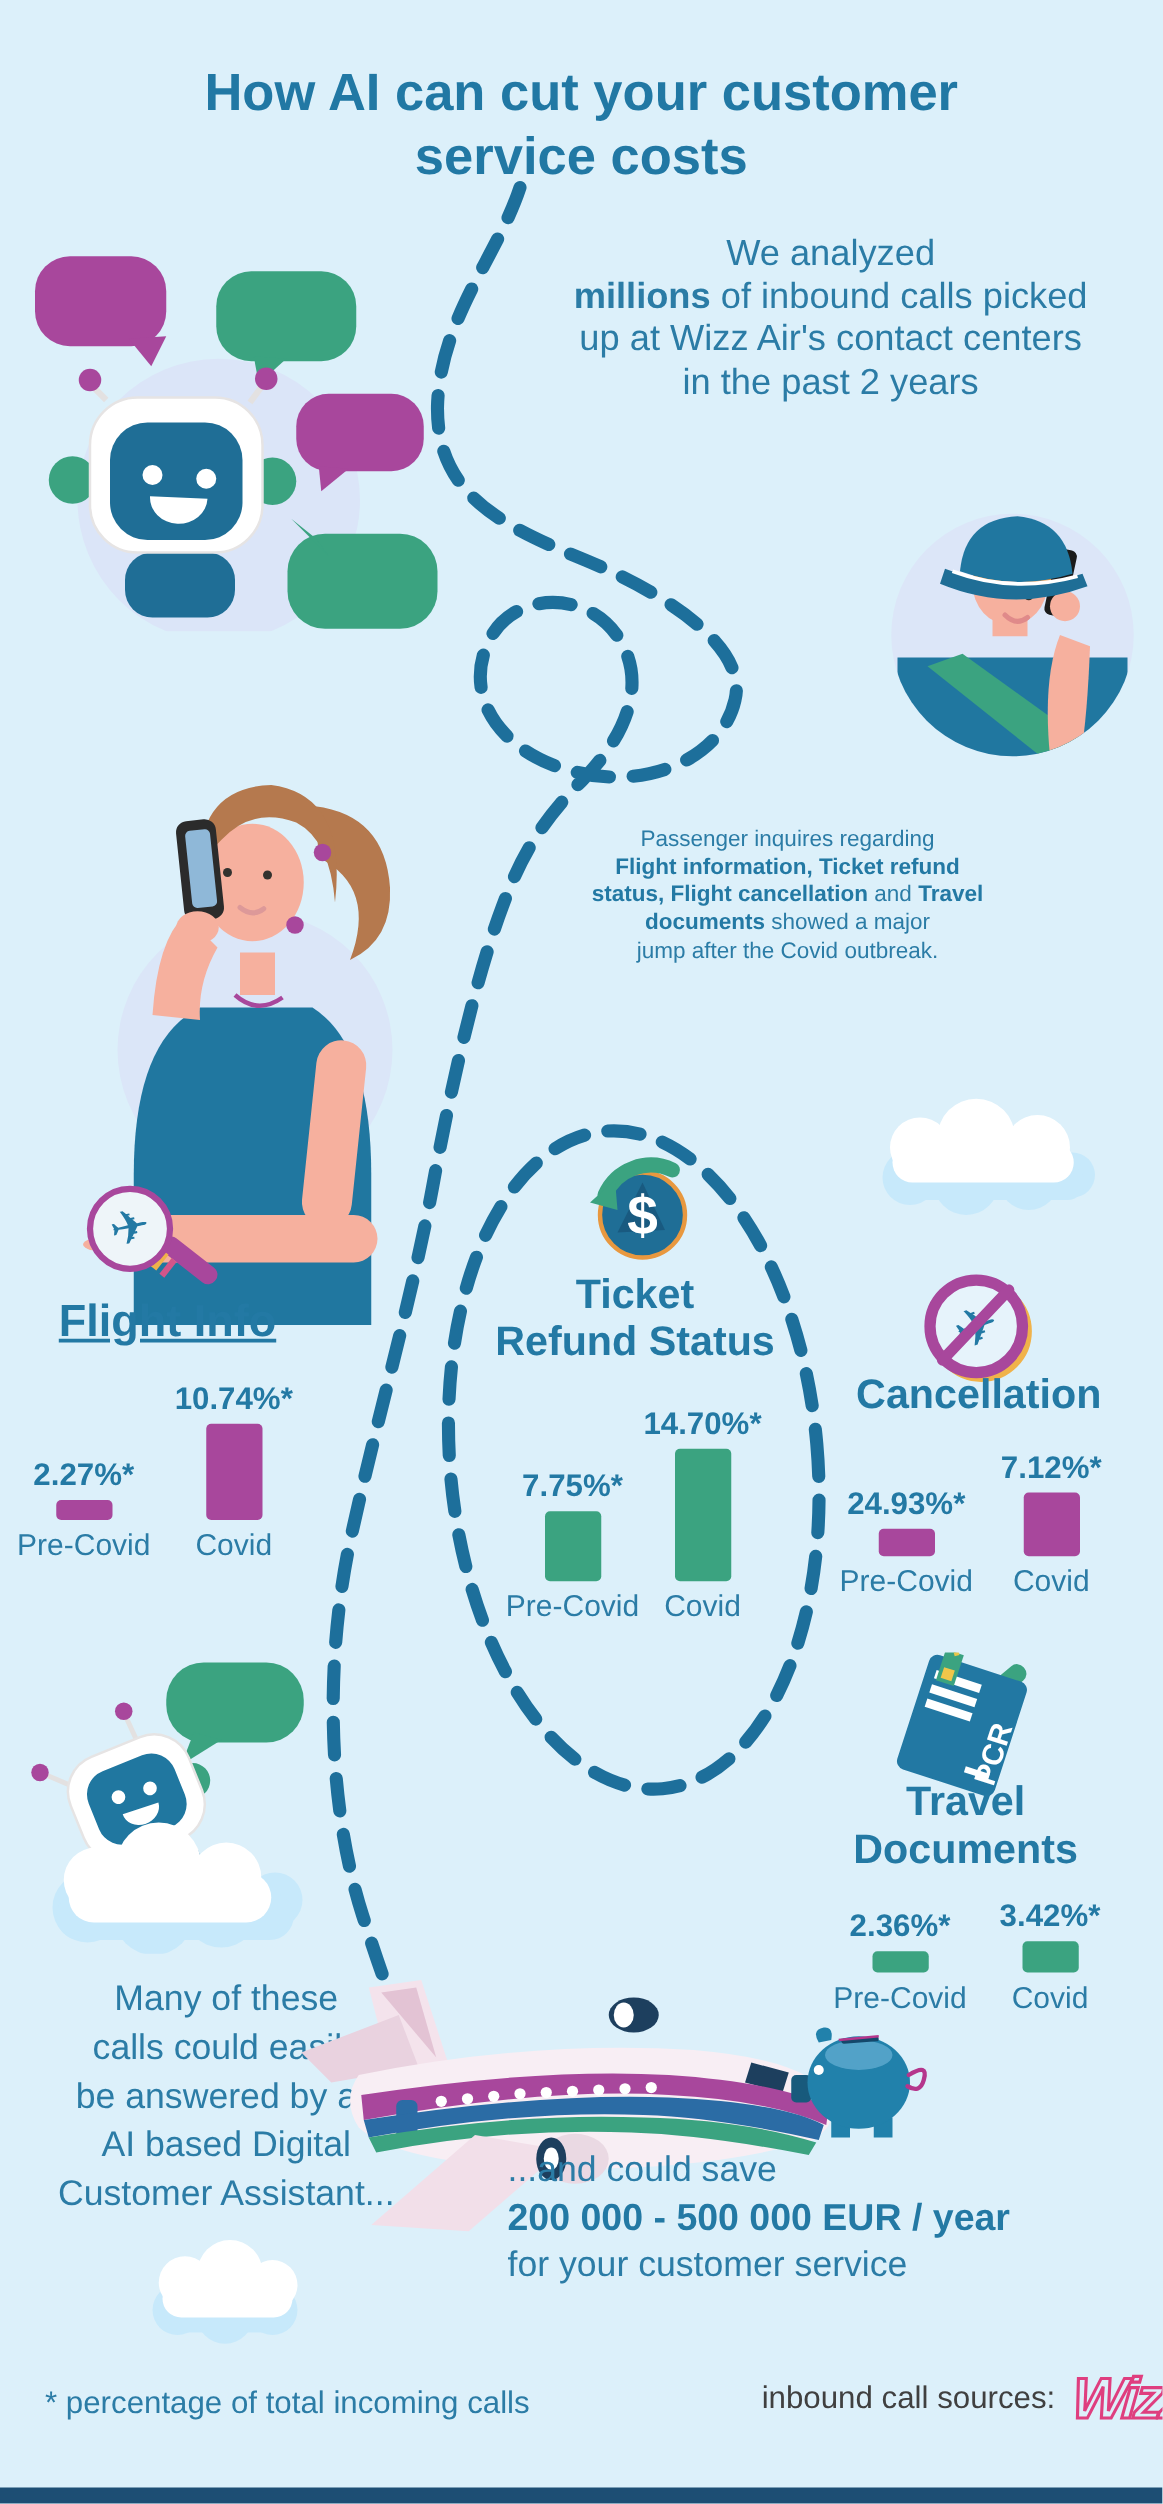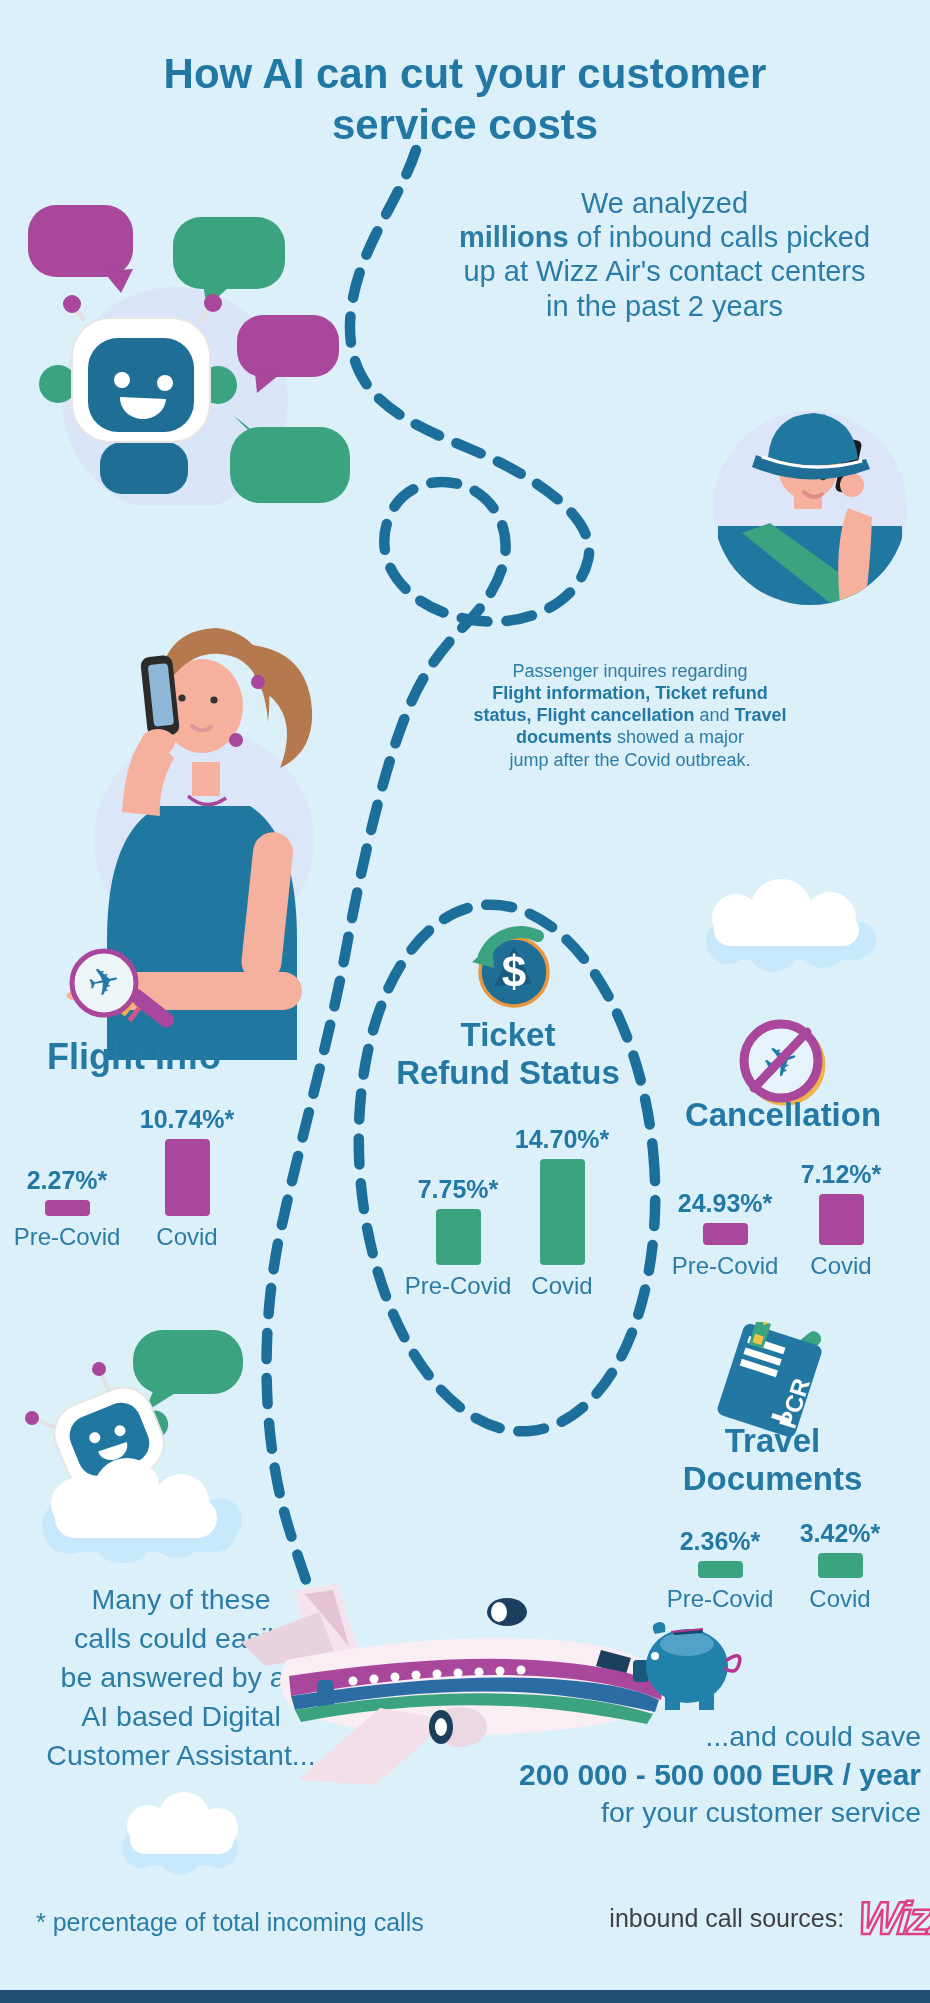--- a/index.html
+++ b/index.html
@@ -6,21 +6,21 @@
   #canvas{position:relative;width:930px;height:2003px;background:#dcf0fa;overflow:hidden;
           font-family:"Liberation Sans",sans-serif;color:#2b7ca6;padding-left:36px;}
   .abs{position:absolute;}
   .teal{color:#2379a4;}
   .bold{font-weight:700;}
   #title{left:0;top:48px;width:930px;font-size:42px;font-weight:700;color:#2178a4;line-height:1.22;text-align:center;}
   .bodytext{font-size:29px;line-height:1.18;color:#2b7ca6;}
   #intro{left:392px;top:186px;width:545px;text-align:center;}
   #passenger{left:330px;top:660px;width:600px;text-align:center;font-size:18px;line-height:1.23;}
   #assistant-text{left:20px;top:1580px;width:322px;text-align:center;font-size:28.5px;line-height:1.37;}
-  #savings{left:406px;top:1718px;width:515px;text-align:right;font-size:28.5px;line-height:1.3;}
+  #savings{left:406px;top:1718px;width:515px;text-align:left;font-size:28.5px;line-height:1.3;}
   #savings .big{font-size:30px;}
   .chart-heading{font-weight:700;color:#2379a4;text-align:center;line-height:1.16;}
   .bars{position:absolute;display:flex;align-items:flex-end;}
   .bar-col{display:flex;flex-direction:column;align-items:center;width:100px;}
   .bar{width:45px;border-radius:4px;}
   .val-label{font-size:25px;font-weight:700;color:#2379a4;margin-bottom:5px;white-space:nowrap;}
   .cat-label{font-size:24px;color:#2b7ca6;margin-top:7px;white-space:nowrap;}
   #footer-note{left:36px;top:1908px;font-size:25px;color:#2b7ca6;}
   #footer-sources{right:18px;top:1895px;display:flex;align-items:center;gap:14px;}
   #footer-sources .lbl{font-size:25px;color:#404040;}
@@ -154,21 +154,21 @@
     </g>
   </svg>
 
   <svg class="abs" style="left:58px;top:943px;" width="130" height="105" viewBox="0 0 130 105">
     <rect x="68" y="58" width="52" height="15" rx="7" fill="#a8479c" transform="rotate(38 94 65)"></rect>
     <rect x="64" y="56" width="9" height="16" fill="#f0b24a" transform="rotate(38 68 64)"></rect>
     <rect x="74" y="63" width="5" height="16" fill="#d2558a" transform="rotate(38 76 71)"></rect>
     <circle cx="46" cy="40" r="32" fill="#eef5f9" stroke="#a8479c" stroke-width="5"></circle>
     <text x="46" y="52" font-size="38" fill="#2379a4" text-anchor="middle" font-family="DejaVu Sans" transform="rotate(-12 46 40)">✈</text>
   </svg>
-  <div class="abs chart-heading" style="left:0px;top:1036px;width:268px;font-size:36px;">
+  <div class="abs chart-heading" style="left:0px;top:1036px;width:268px;font-size:36px;text-decoration:underline;">
     <div>Flight Info</div>
   </div>
   <div class="bars" style="left:17px;bottom:752px;gap:20px;">
     <div class="bar-col">
       <div class="val-label">2.27%*</div>
       <div class="bar" style="height: 16px; background: rgb(168, 71, 156);"></div>
       <div class="cat-label">Pre-Covid</div>
     </div>
     <div class="bar-col">
       <div class="val-label">10.74%*</div>

